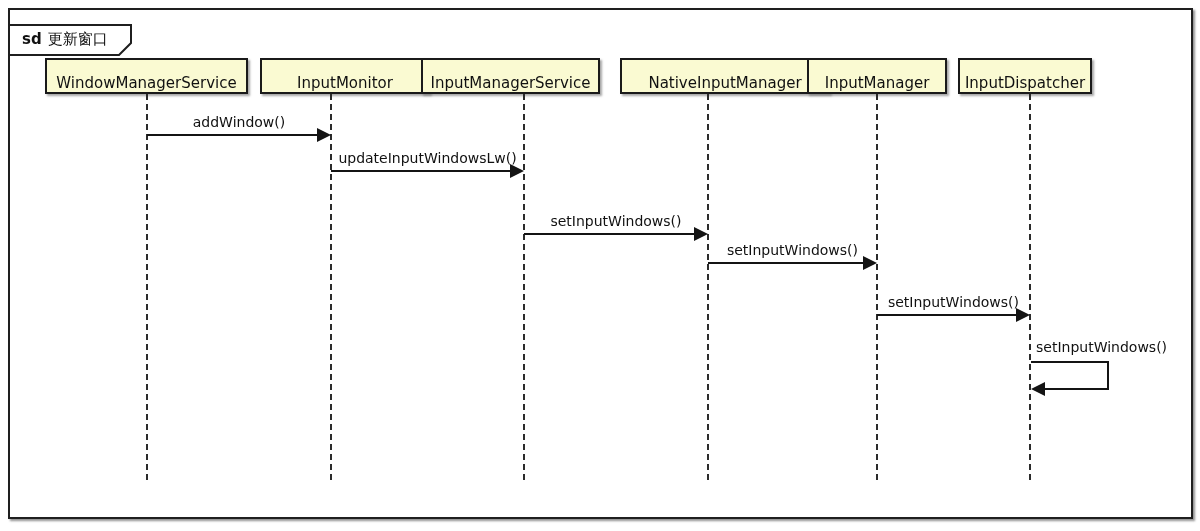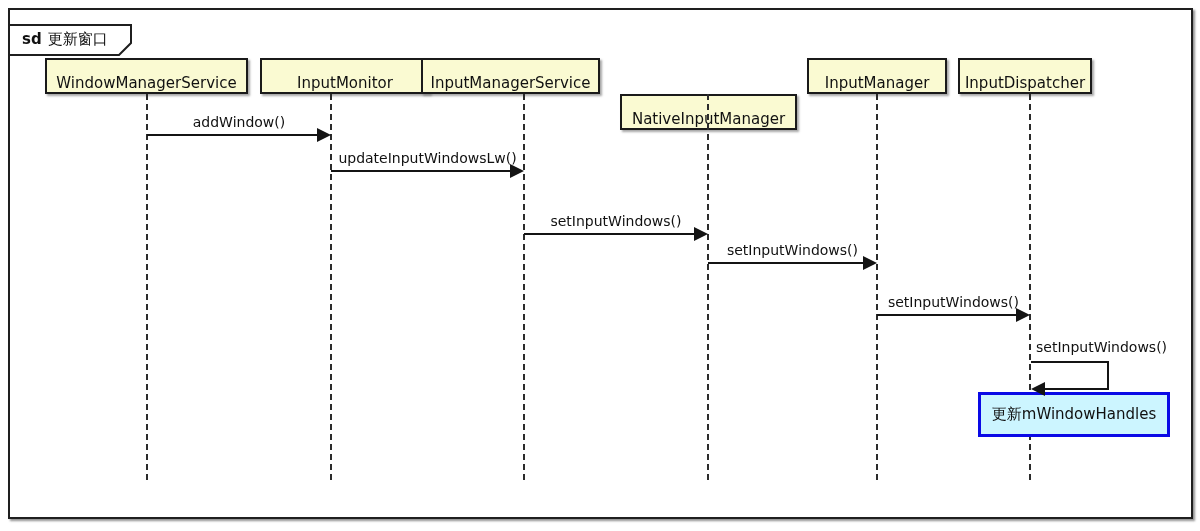--- a/index.html
+++ b/index.html
@@ -87,40 +87,37 @@
 
   <div class="head" style="left:45px;  width:203px;">
     <span>WindowManagerService</span>
   </div>
   <div class="head" style="left:260px; width:170px;">
     <span>InputMonitor</span>
   </div>
   <div class="head" style="left:421px; width:179px;">
     <span>InputManagerService</span>
   </div>
-  <div class="head" style="left:620px; width:177px;margin-top:36px;">
+  <div class="head" style="left:620px; width:210px;">
     <span>NativeInputManager</span>
   </div>
   <div class="head" style="left:807px; width:140px;">
     <span>InputManager</span>
   </div>
   <div class="head" style="left:958px; width:134px;">
     <span>InputDispatcher</span>
   </div>
 
   <div class="lifeline" style="left:146px;"></div>
   <div class="lifeline" style="left:330px;"></div>
   <div class="lifeline" style="left:523px;"></div>
   <div class="lifeline" style="left:707px;"></div>
   <div class="lifeline" style="left:876px;"></div>
   <div class="lifeline" style="left:1029px;"></div>
 
-  <div class="note">
-    <span>更新mWindowHandles</span>
-  </div>
 
   <div class="msg-label" style="left:147px; top:114px; width:184px;">addWindow()</div>
   <div class="msg-line" style="left:147px; top:134px; width:170px;"></div>
   <div class="arrow-right" style="left:317px; top:128px;"></div>
 
   <div class="msg-label" style="left:331px; top:150px; width:193px;">updateInputWindowsLw()</div>
   <div class="msg-line" style="left:331px; top:170px; width:179px;"></div>
   <div class="arrow-right" style="left:510px; top:164px;"></div>
 
   <div class="msg-label" style="left:524px; top:213px; width:184px;">setInputWindows()</div>

